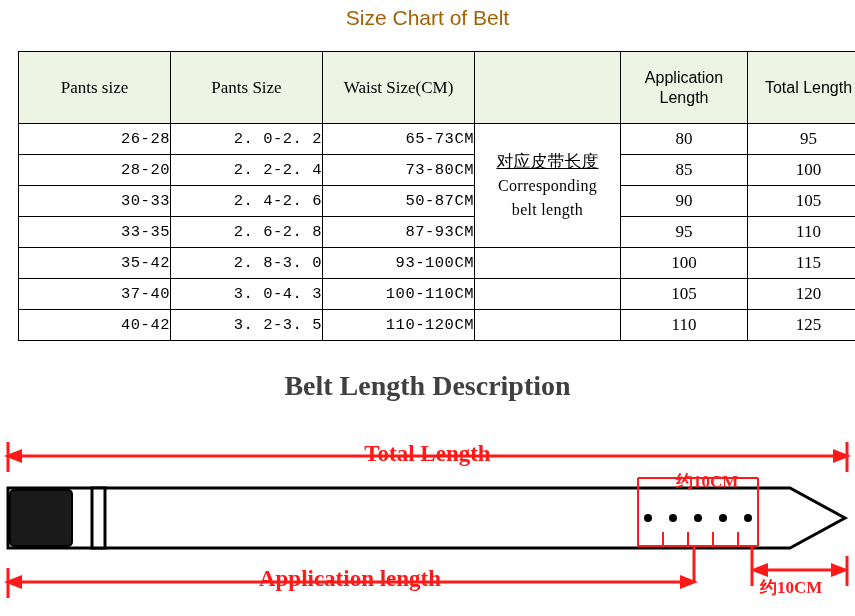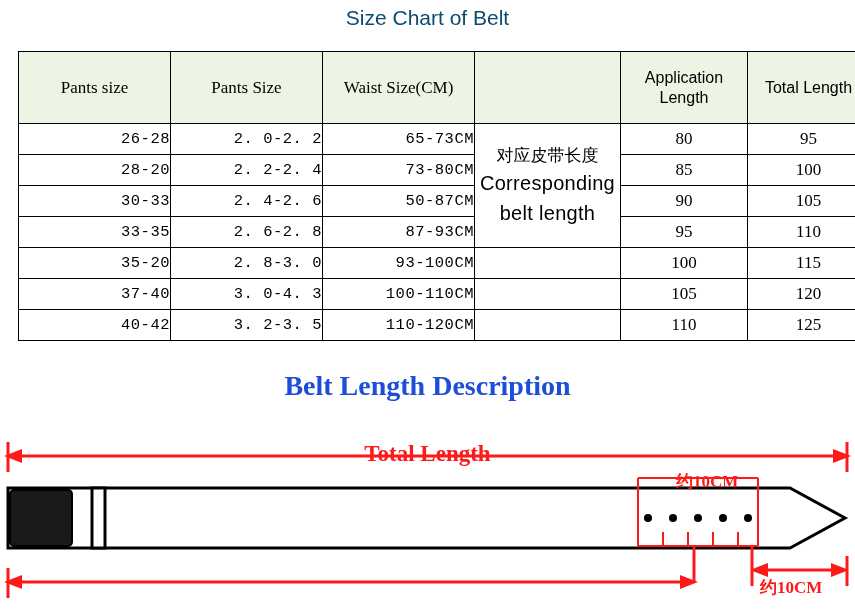--- a/index.html
+++ b/index.html
@@ -11,21 +11,21 @@
     overflow: hidden;
   }
   .page { position: relative; width: 855px; height: 616px; background:#fff; }
 
   
   .chart-title {
     position: absolute;
     top: 6px; left: 0; width: 855px;
     text-align: center;
     font-size: 21px;
-    color: #0c4a6e;
+    color: #a16207;
     font-family: "Liberation Sans", sans-serif;
   }
 
   
   table.size-table {
     position: absolute;
     top: 51px; left: 18px;
     width: 851px;
     border-collapse: collapse;
     table-layout: fixed;
@@ -61,40 +61,41 @@
     text-align: right;
   }
   td.mid-cell {
     vertical-align: middle;
     line-height: 1.5;
   }
   .mid-cn {
     font-family: "Liberation Serif", serif;
     font-size: 17px;
     display: block;
+    text-decoration: underline;
   }
   .mid-en {
-    font-family: Liberation Sans, sans-serif;
-    font-size: 20px;
+    font-family: Liberation Serif, serif;
+    font-size: 16px;
     display: block;
     letter-spacing: 0.3px;
   }
   col.c1 { width: 152px; }
   col.c2 { width: 152px; }
   col.c3 { width: 152px; }
   col.c4 { width: 146px; }
   col.c5 { width: 127px; }
   col.c6 { width: 122px; }
 
   
   .belt-title {
     position: absolute;
     top: 370px; left: 0; width: 855px;
     text-align: center;
-    color: #1d4ed8;
+    color: #404040;
     font-size: 28px;
     font-weight: bold;
     font-family: "Liberation Serif", serif;
   }
   .belt-area {
     position: absolute;
     left: 0; top: 420px;
     width: 855px; height: 196px;
   }
   .belt-svg { display:block; }
@@ -166,21 +167,21 @@
         <td>105</td>
       </tr>
       <tr>
         <td class="mono">33-35</td>
         <td class="mono">2. 6-2. 8</td>
         <td class="mono">87-93CM</td>
         <td>95</td>
         <td>110</td>
       </tr>
       <tr>
-        <td class="mono">35-20</td>
+        <td class="mono">35-42</td>
         <td class="mono">2. 8-3. 0</td>
         <td class="mono">93-100CM</td>
         <td></td>
         <td>100</td>
         <td>115</td>
       </tr>
       <tr>
         <td class="mono">37-40</td>
         <td class="mono">3. 0-4. 3</td>
         <td class="mono">100-110CM</td>
@@ -251,16 +252,17 @@
         <line x1="756" y1="150" x2="843" y2="150" stroke="#ff1a1a" stroke-width="3"></line>
         <polygon points="750,150 768,143 768,157" fill="#ff1a1a"></polygon>
         <polygon points="849,150 831,143 831,157" fill="#ff1a1a"></polygon>
         <line x1="752" y1="126" x2="752" y2="166" stroke="#ff1a1a" stroke-width="3"></line>
         <line x1="847" y1="136" x2="847" y2="166" stroke="#ff1a1a" stroke-width="3"></line>
       </g>
     </svg>
   </div>
 
   <div class="lbl lbl-total">Total Length</div>
+  <div class="lbl lbl-app">Application length</div>
   <div class="lbl lbl-10a">约10CM</div>
   <div class="lbl lbl-10b">约10CM</div>
 
 </div>
 
 </body></html>

